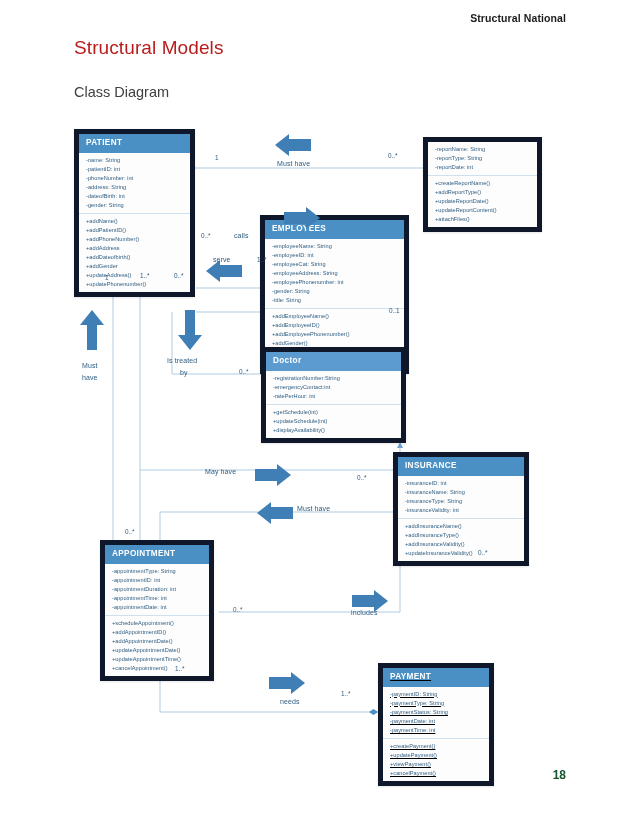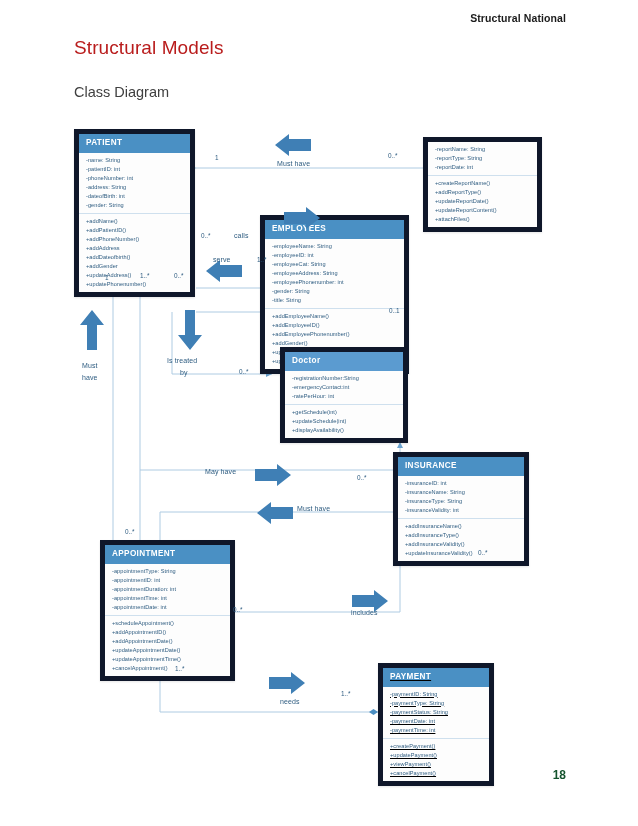--- a/index.html
+++ b/index.html
@@ -87,23 +87,23 @@
     line-height: 1.62;
     color: #2e5c80;
     white-space: nowrap;
     letter-spacing: .05px;
   }
 
   
   #cls-patient        { left: 74px;  top: 17px;  width: 121px; }
   #cls-medical-report { left: 423px; top: 25px;  width: 119px; }
   #cls-employees      { left: 260px; top: 73px;  width: 149px; margin-top: 30px; }
-  #cls-doctor         { left: 280px; top: 235px; width: 128px; }
+  #cls-doctor         { left: 261px; top: 235px; width: 145px; }
   #cls-insurance      { left: 393px; top: 340px; width: 136px; }
-  #cls-appointment    { left: 100px; top: 428px; width: 135px; }
+  #cls-appointment    { left: 100px; top: 428px; width: 114px; }
   #cls-payment        { left: 378px; top: 551px; width: 116px; text-decoration: underline; }
 
   
   .rel-label {
     position: absolute;
     font-size: 7px;
     color: #2e5c80;
     white-space: nowrap;
     z-index: 6;
     letter-spacing: .1px;

